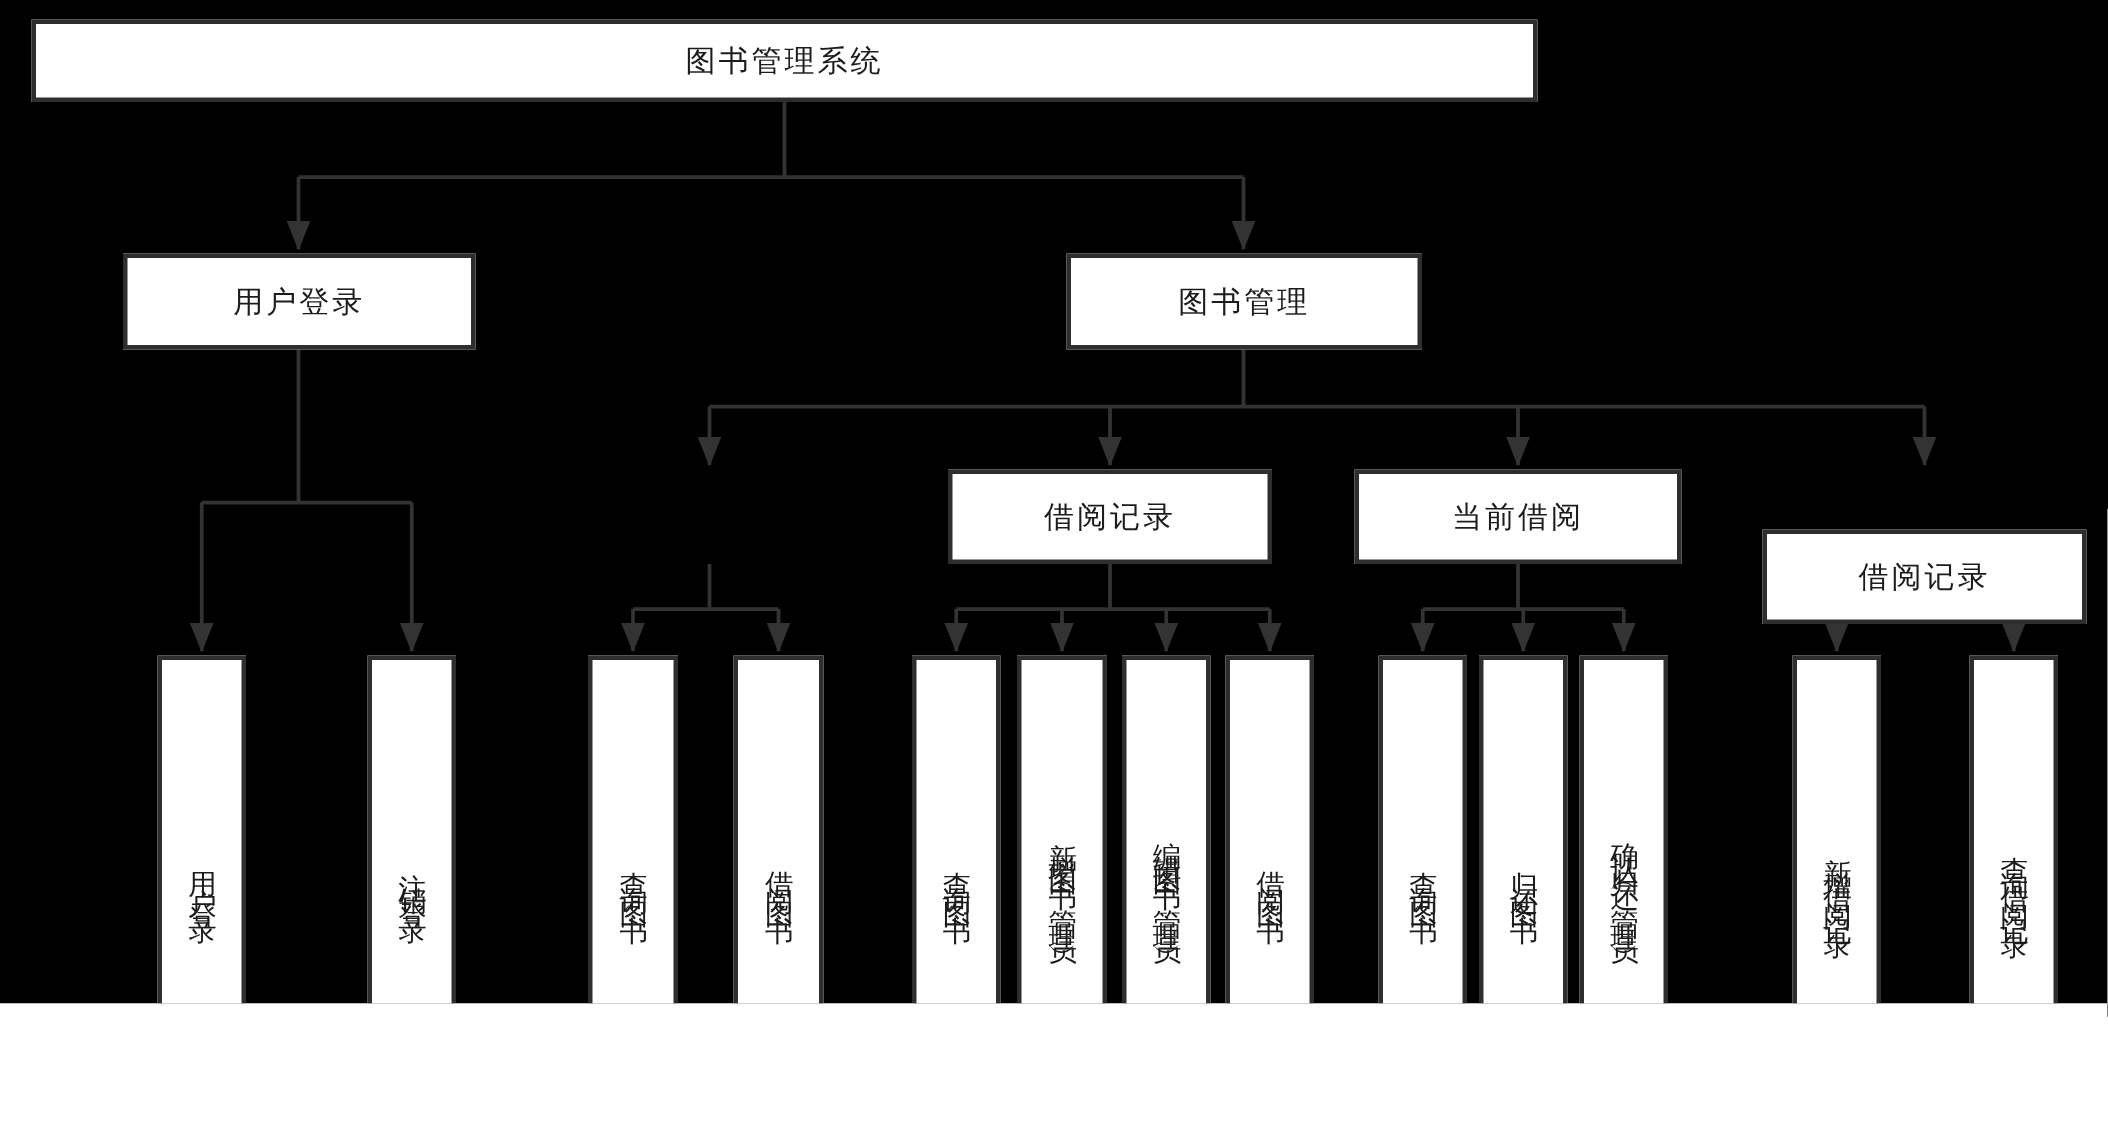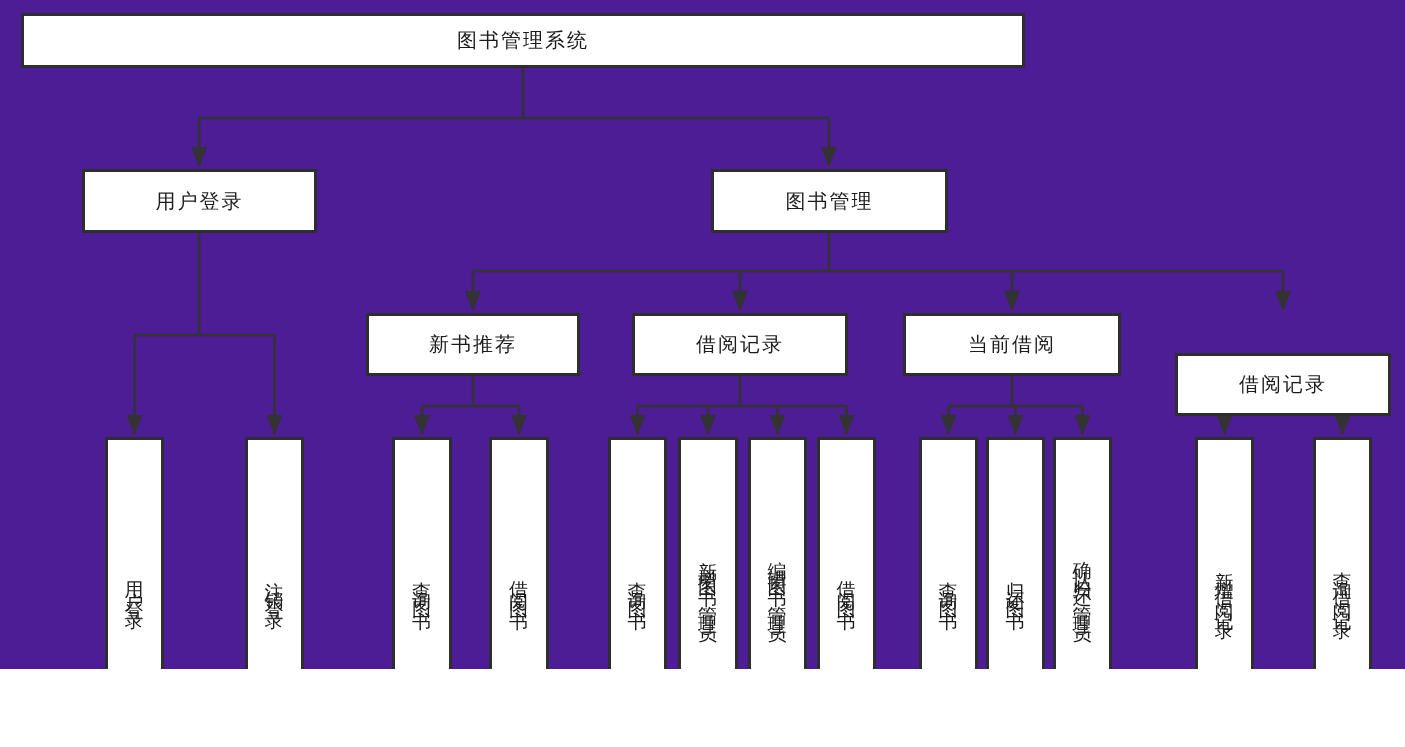--- a/index.html
+++ b/index.html
@@ -2,21 +2,21 @@
 <html><head>
 <meta charset="utf-8">
 <style>
   html, body { margin: 0; padding: 0; background: #ffffff; }
   body { font-family: "Liberation Sans", "DejaVu Sans", sans-serif; }
 
   .canvas {
     position: relative;
     width: 1405px;
     height: 669px;
-    background: #4c1d95;
+    background: #000000;
     overflow: hidden;
   }
 
   .connectors {
     position: absolute;
     left: 0; top: 0;
     width: 1405px; height: 747px;
     pointer-events: none;
     z-index: 1;
   }
@@ -138,23 +138,20 @@
     <span class="hlabel">图书管理系统</span>
   </div>
 
   <div class="node n-login">
     <span class="hlabel">用户登录</span>
   </div>
   <div class="node n-mgmt">
     <span class="hlabel">图书管理</span>
   </div>
 
-  <div class="node n-newbook">
-    <span class="hlabel">新书推荐</span>
-  </div>
   <div class="node n-borrow">
     <span class="hlabel">借阅记录</span>
   </div>
   <div class="node n-current">
     <span class="hlabel">当前借阅</span>
   </div>
   <div class="node n-records">
     <span class="hlabel">借阅记录</span>
   </div>
 

